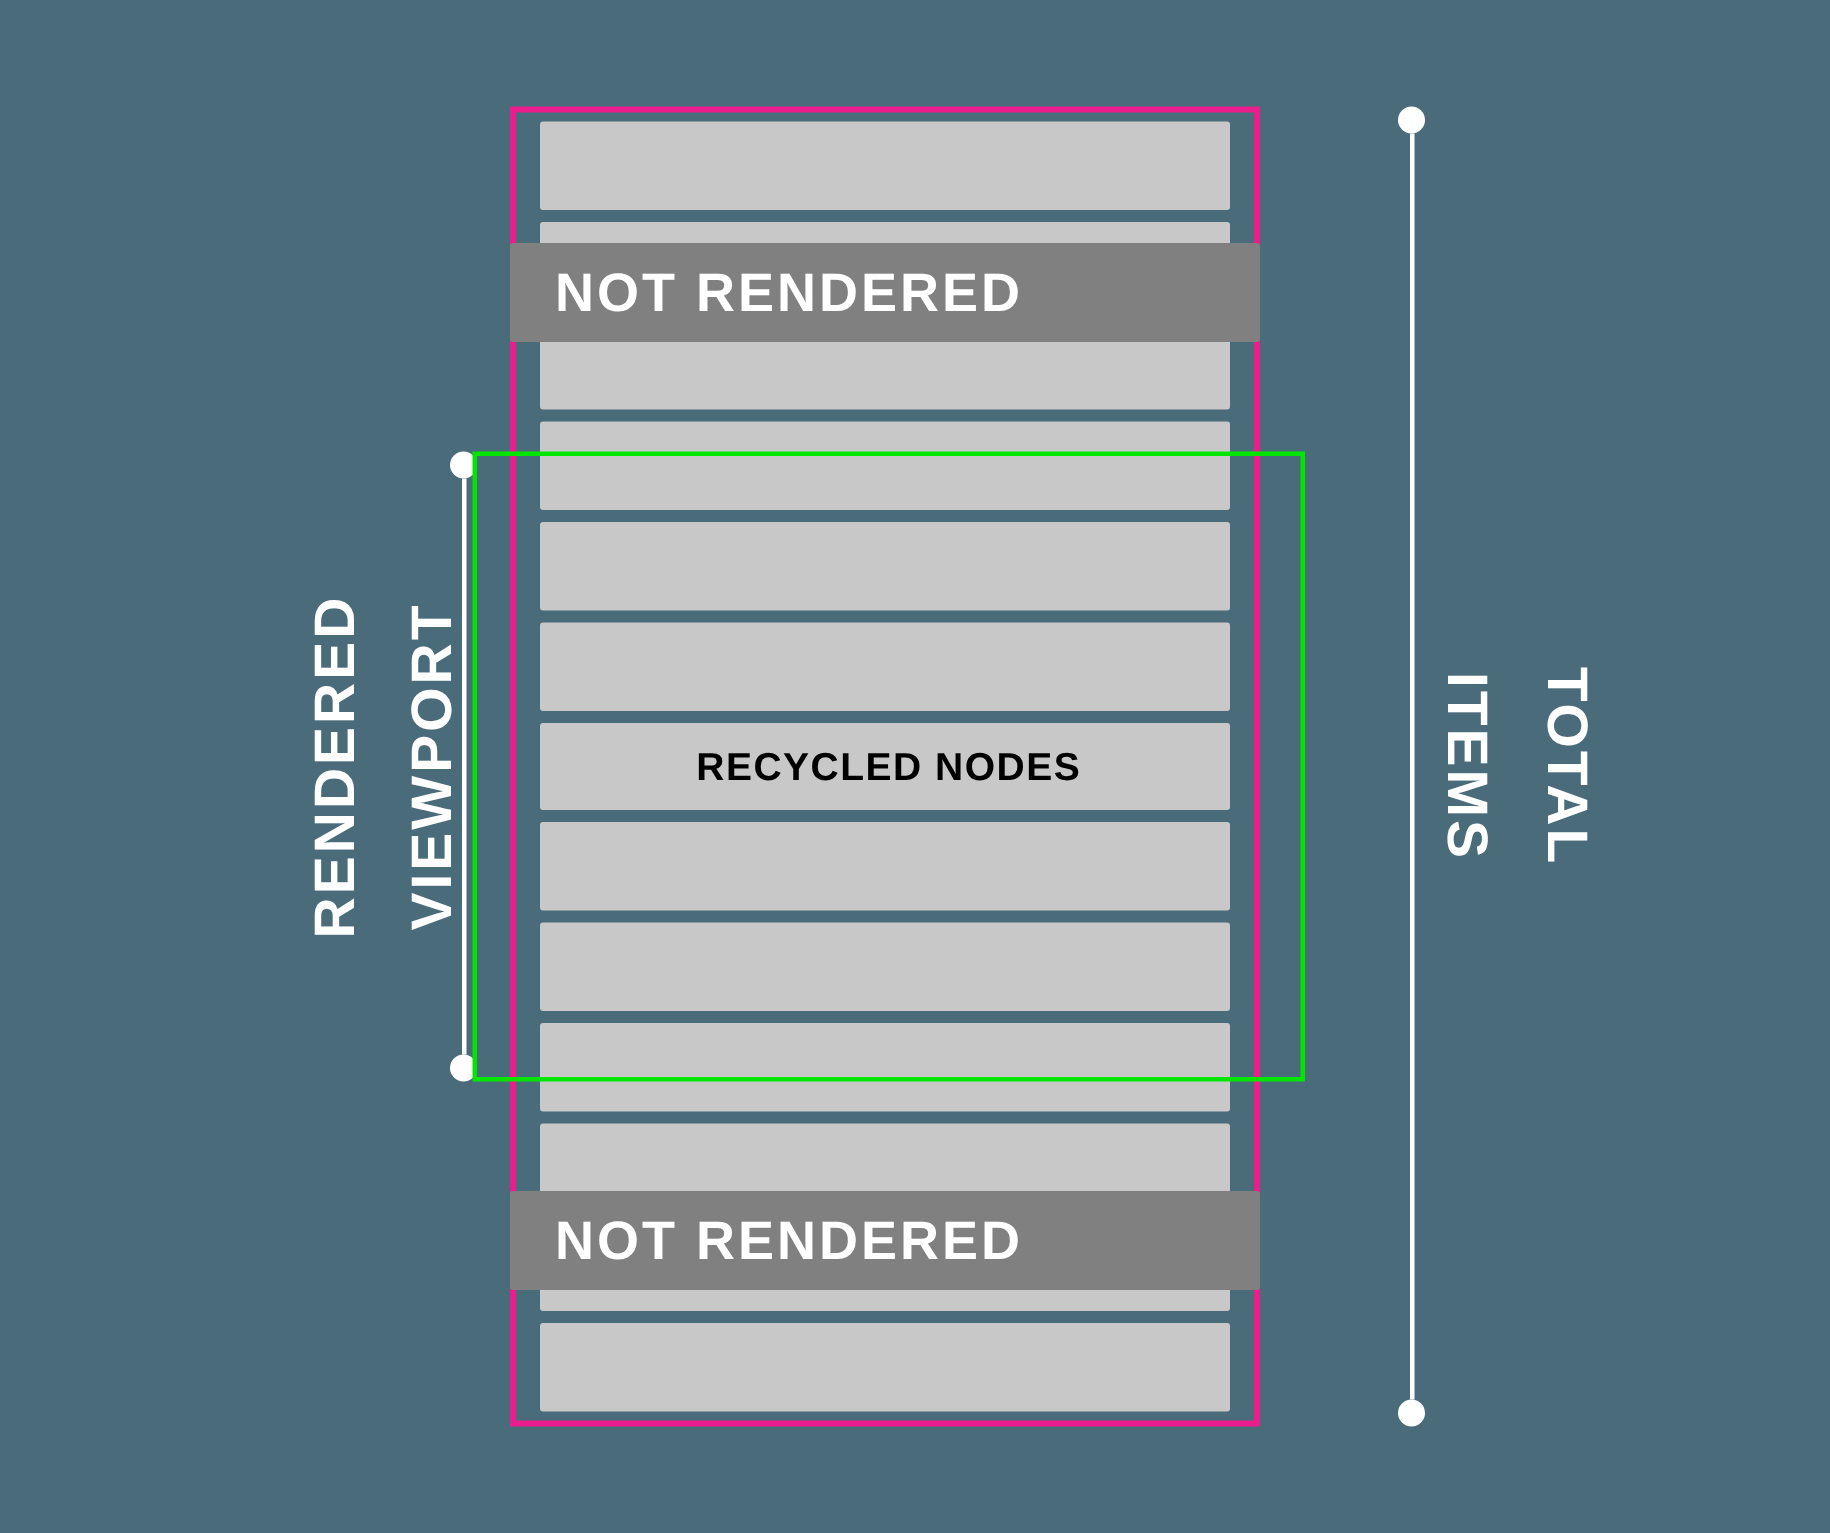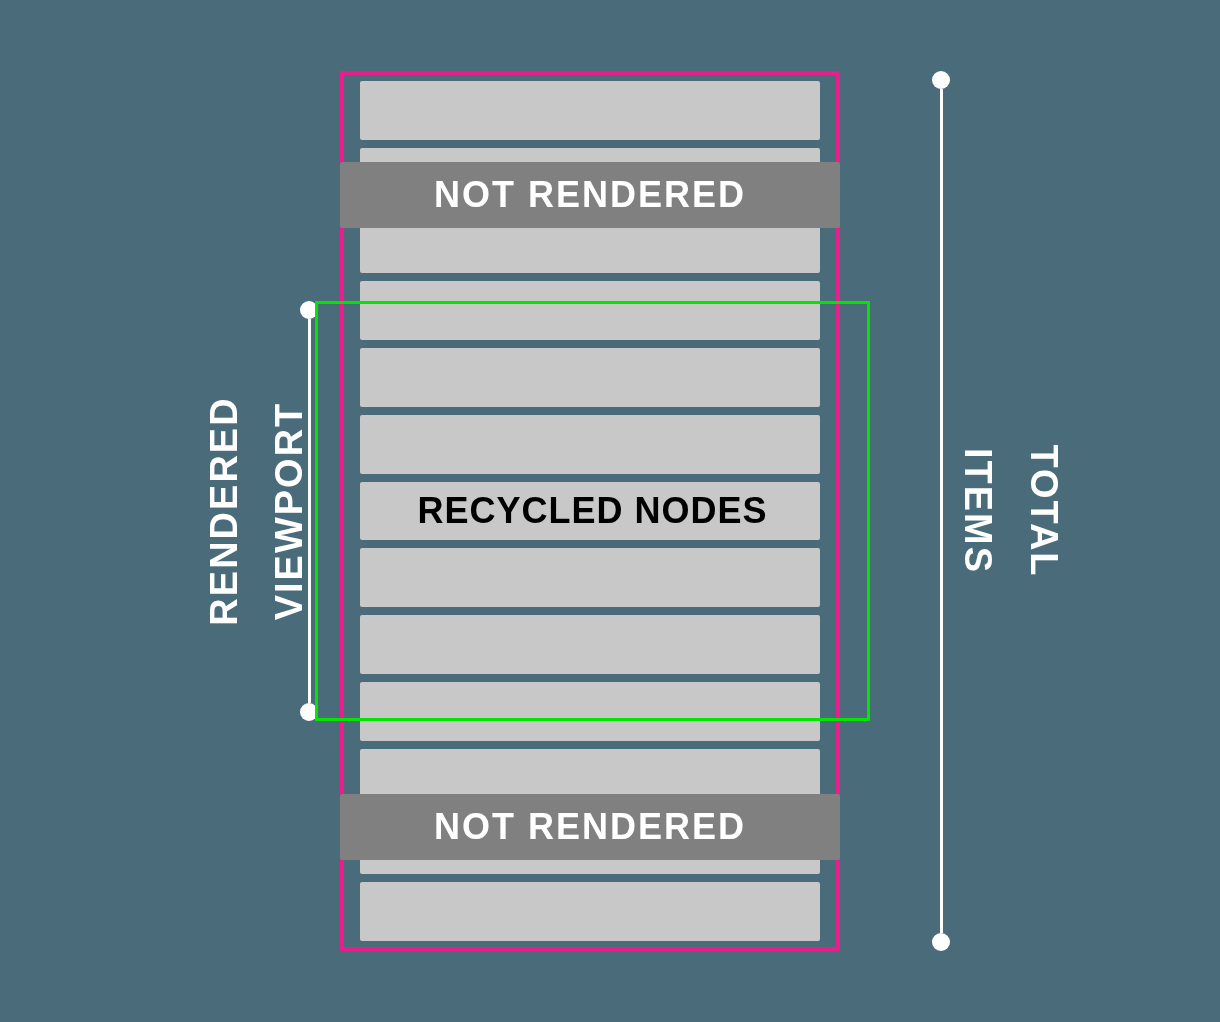--- a/index.html
+++ b/index.html
@@ -189,41 +189,41 @@
 
     .not-rendered-label {
       color: white;
       font-size: 36px;
       font-weight: 900;
       letter-spacing: 2px;
       text-transform: uppercase;
       background-color: #808080;
       padding: 12px 30px;
       width: 100%;
-      text-align: center;
+      text-align: left;
       border-radius: 2px;
     }
 
     
     .recycled-label-wrapper {
       position: absolute;
       left: 205px;
       top: 50%;
       transform: translateY(-50%);
       width: 555px;
       height: 420px;
       display: flex;
       align-items: center;
       justify-content: center;
       z-index: 15;
       pointer-events: none;
     }
 
     .recycled-label {
-      font-size: 36px;
+      font-size: 26px;
       font-weight: 900;
       color: black;
       text-transform: uppercase;
       letter-spacing: 1px;
     }
   </style>
 </head>
 <body>
 
 <div class="diagram-container">

